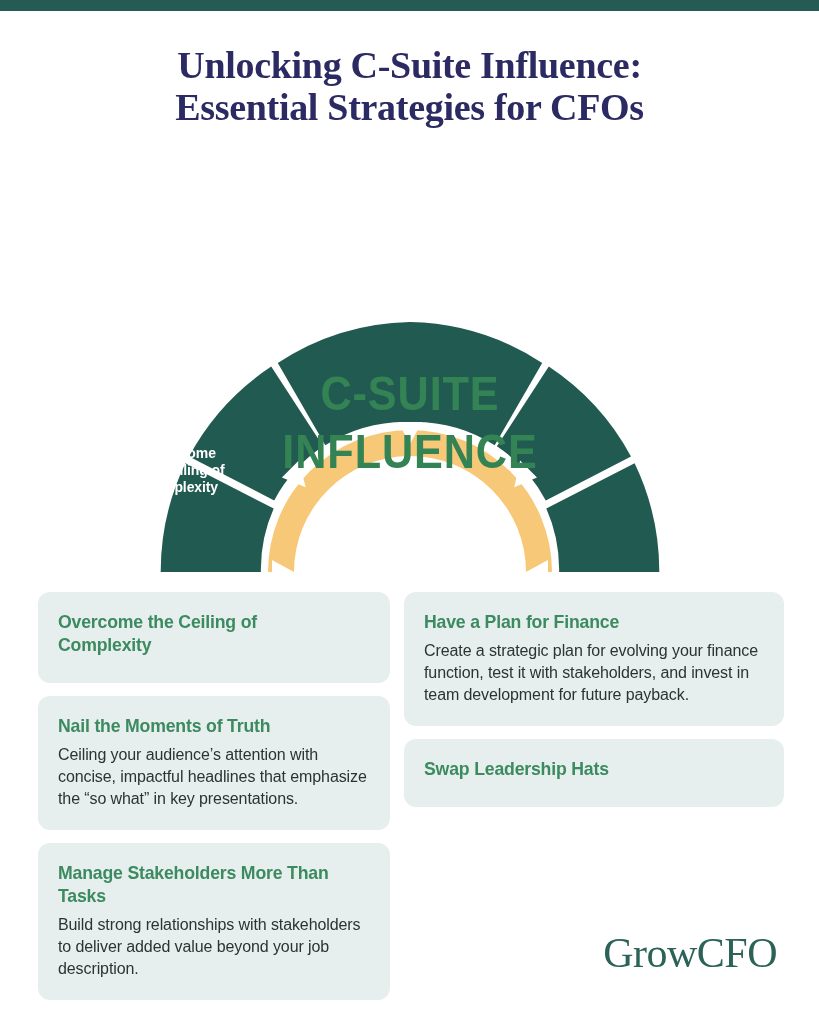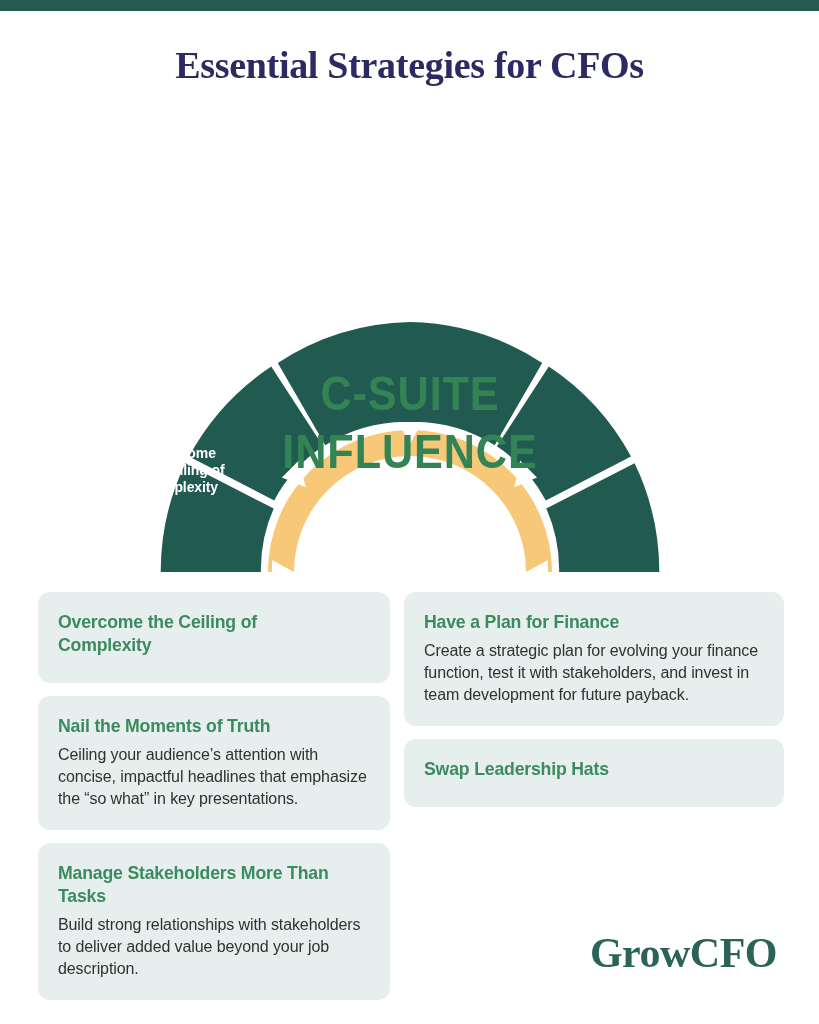--- a/index.html
+++ b/index.html
@@ -119,36 +119,37 @@
     line-height: 22px;
     letter-spacing: -0.1px;
   }
 
   
   .logo {
     position: absolute;
     right: 42px;
     top: 930px;
     font-family: "Liberation Serif", "DejaVu Serif", serif;
-    font-weight: bold;
+    font-weight: normal;
     font-size: 42px;
     line-height: 46px;
     color: #2c6359;
     letter-spacing: -0.5px;
     margin-left: 9px;
   }
 </style>
 </head>
 <body>
 
 <div id="page">
 
   <div class="top-bar"></div>
 
   <div class="title-block">
+    <div class="title-line">Unlocking C-Suite Influence:</div>
     <div class="title-line">Essential Strategies for CFOs</div>
   </div>
 
   <div class="diagram">
     <svg width="819" height="440" viewBox="0 0 819 440">
       <defs>
         
       </defs>
       <g>
 

